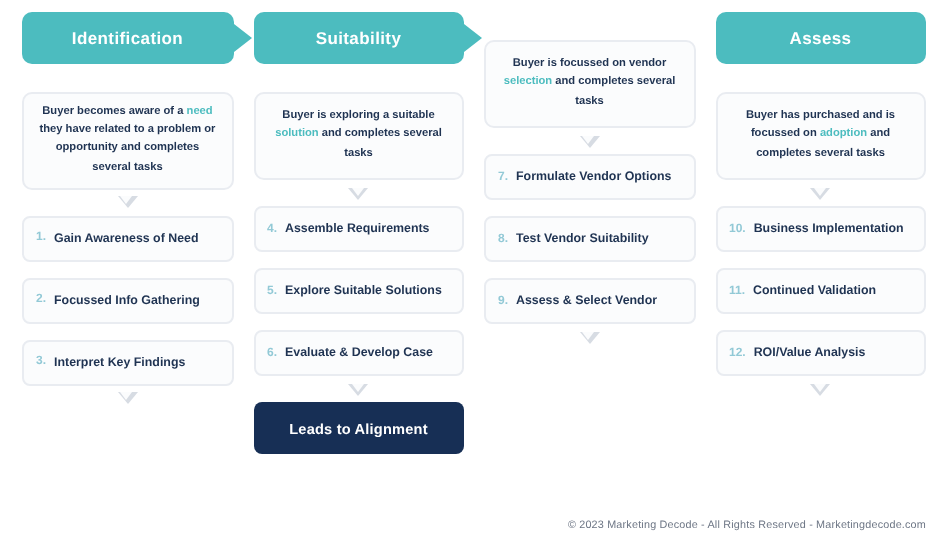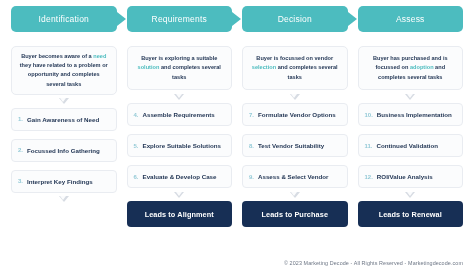--- a/index.html
+++ b/index.html
@@ -38,21 +38,21 @@
     position: relative;
     height: 26px;
     border-radius: 5px;
     background: #4cbcbf;
     display: flex;
     align-items: center;
     justify-content: center;
   }
   .stage-head-label {
     font-size: 8.5px;
-    font-weight: normal;
+    font-weight: bold;
     color: #ffffff;
     letter-spacing: .2px;
     line-height: 1;
     text-align: center;
   }
   .stage-arrow {
     position: absolute;
     right: -9px;
     top: 50%;
     transform: translateY(-50%);
@@ -189,21 +189,21 @@
             <span class="step-num">3.</span>
             <span class="step-label">Interpret Key Findings</span>
           </div>
         </div>
         <div class="tri-wrap">
           <div class="tri"></div>
         </div>
       </div>
       <div class="column">
         <div class="stage-head">
-          <span class="stage-head-label">Requirements</span>
+          <span class="stage-head-label">Suitability</span>
           <span class="stage-arrow"></span>
         </div>
         <div class="desc-card">
           <div class="desc-text"><span>Buyer is exploring a suitable </span><span class="hl">solution</span><span> and completes several tasks</span></div>
         </div>
         <div class="tri-wrap">
           <div class="tri"></div>
         </div>
         <div class="steps">
           <div class="step-card">
@@ -220,24 +220,20 @@
           </div>
         </div>
         <div class="tri-wrap">
           <div class="tri"></div>
         </div>
         <div class="outcome">
           <span class="outcome-label">Leads to Alignment</span>
         </div>
       </div>
       <div class="column">
-        <div class="stage-head">
-          <span class="stage-head-label">Decision</span>
-          <span class="stage-arrow"></span>
-        </div>
         <div class="desc-card">
           <div class="desc-text"><span>Buyer is focussed on vendor </span><span class="hl">selection</span><span> and completes several tasks</span></div>
         </div>
         <div class="tri-wrap">
           <div class="tri"></div>
         </div>
         <div class="steps">
           <div class="step-card">
             <span class="step-num">7.</span>
             <span class="step-label">Formulate Vendor Options</span>
@@ -247,23 +243,20 @@
             <span class="step-label">Test Vendor Suitability</span>
           </div>
           <div class="step-card">
             <span class="step-num">9.</span>
             <span class="step-label">Assess &amp; Select Vendor</span>
           </div>
         </div>
         <div class="tri-wrap">
           <div class="tri"></div>
         </div>
-        <div class="outcome">
-          <span class="outcome-label">Leads to Purchase</span>
-        </div>
       </div>
       <div class="column">
         <div class="stage-head">
           <span class="stage-head-label">Assess</span>
         </div>
         <div class="desc-card">
           <div class="desc-text"><span>Buyer has purchased and is focussed on </span><span class="hl">adoption</span><span> and completes several tasks</span></div>
         </div>
         <div class="tri-wrap">
           <div class="tri"></div>
@@ -277,20 +270,17 @@
             <span class="step-num">11.</span>
             <span class="step-label">Continued Validation</span>
           </div>
           <div class="step-card">
             <span class="step-num">12.</span>
             <span class="step-label">ROI/Value Analysis</span>
           </div>
         </div>
         <div class="tri-wrap">
           <div class="tri"></div>
-        </div>
-        <div class="outcome">
-          <span class="outcome-label">Leads to Renewal</span>
         </div>
       </div>
     </div>
   <div class="footer">© 2023 Marketing Decode - All Rights Reserved - Marketingdecode.com</div>
 </div>
 
 </body></html>

